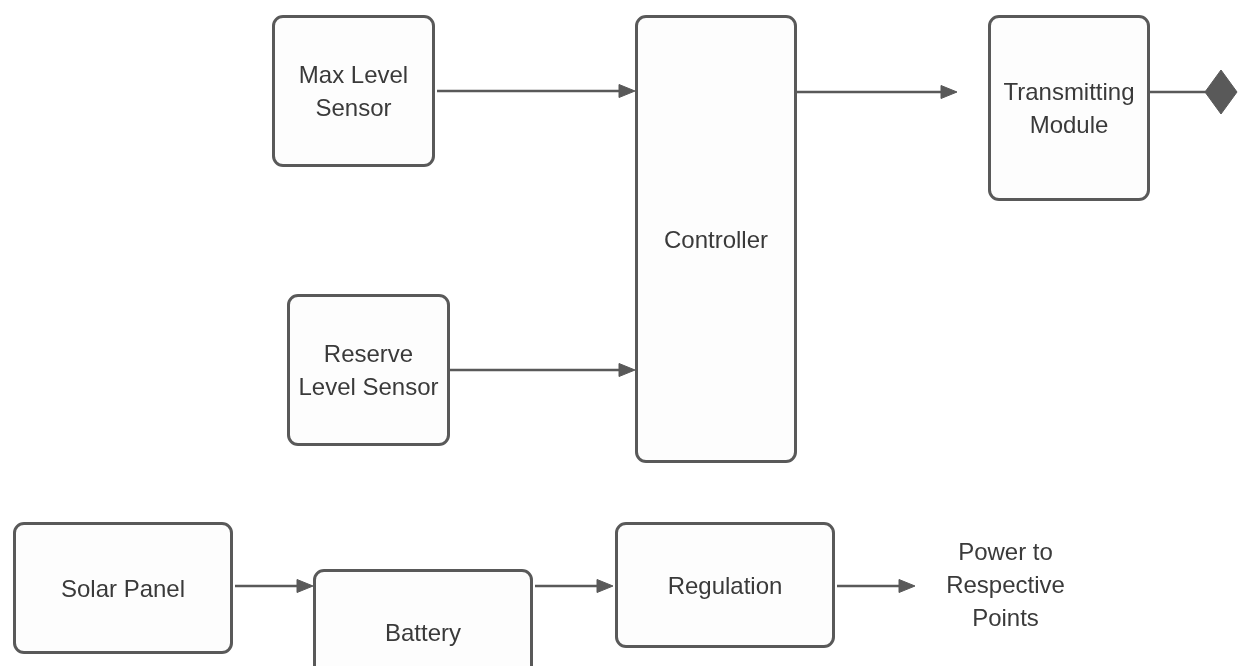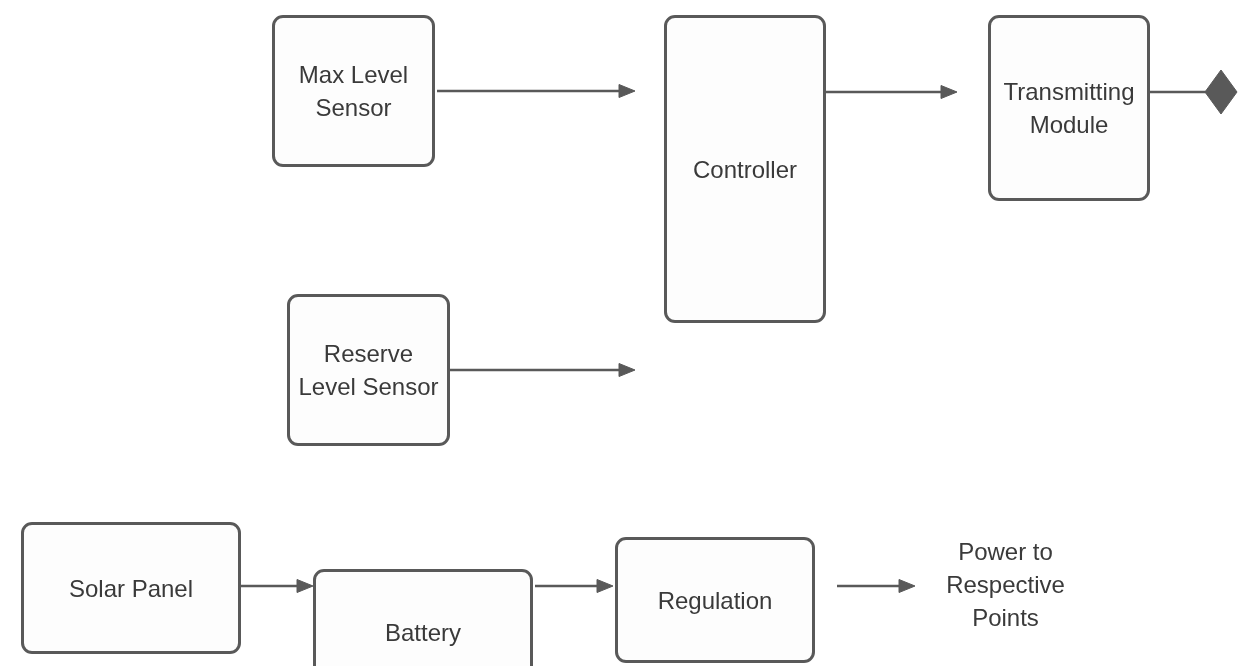--- a/index.html
+++ b/index.html
@@ -53,25 +53,25 @@
     line-height: 33px;
     text-align: center;
     white-space: pre-line;
   }
   .float-label {
     position: absolute;
   }
   
   .n-max        { left: 272px; top: 15px;  width: 163px; height: 152px; }
   .n-reserve    { left: 272px; top: 294px; width: 163px; height: 152px; margin-left: 15px; }
-  .n-controller { left: 635px; top: 15px;  width: 162px; height: 308px; margin-left: 29px; }
+  .n-controller { left: 635px; top: 15px;  width: 162px; height: 448px; }
   .n-transmit   { left: 957px; top: 15px;  width: 162px; height: 186px; margin-left: 31px; }
-  .n-solar      { left: 13px;  top: 522px; width: 220px; height: 132px; margin-left: 8px; }
+  .n-solar      { left: 13px;  top: 522px; width: 220px; height: 132px; }
   .n-battery    { left: 313px; top: 522px; width: 220px; height: 126px; margin-top: 47px; }
-  .n-regulation { left: 615px; top: 522px; width: 200px; height: 126px; margin-top: 15px; }
+  .n-regulation { left: 615px; top: 522px; width: 220px; height: 126px; }
   .l-power      { left: 913px; top: 535px; width: 185px; }
 </style>
 </head>
 <body>
 
 <div class="canvas">
 
   <svg class="edges-layer" viewBox="0 0 1244 666" xmlns="http://www.w3.org/2000/svg">
 
     <g>

